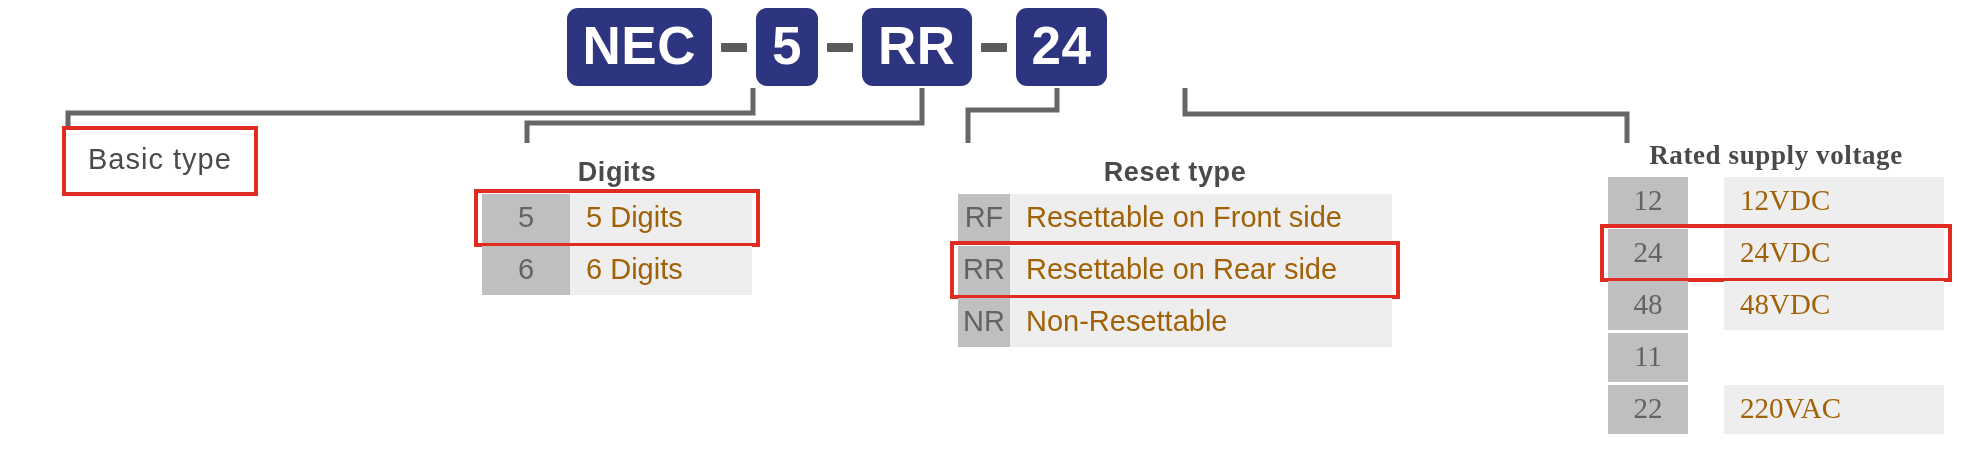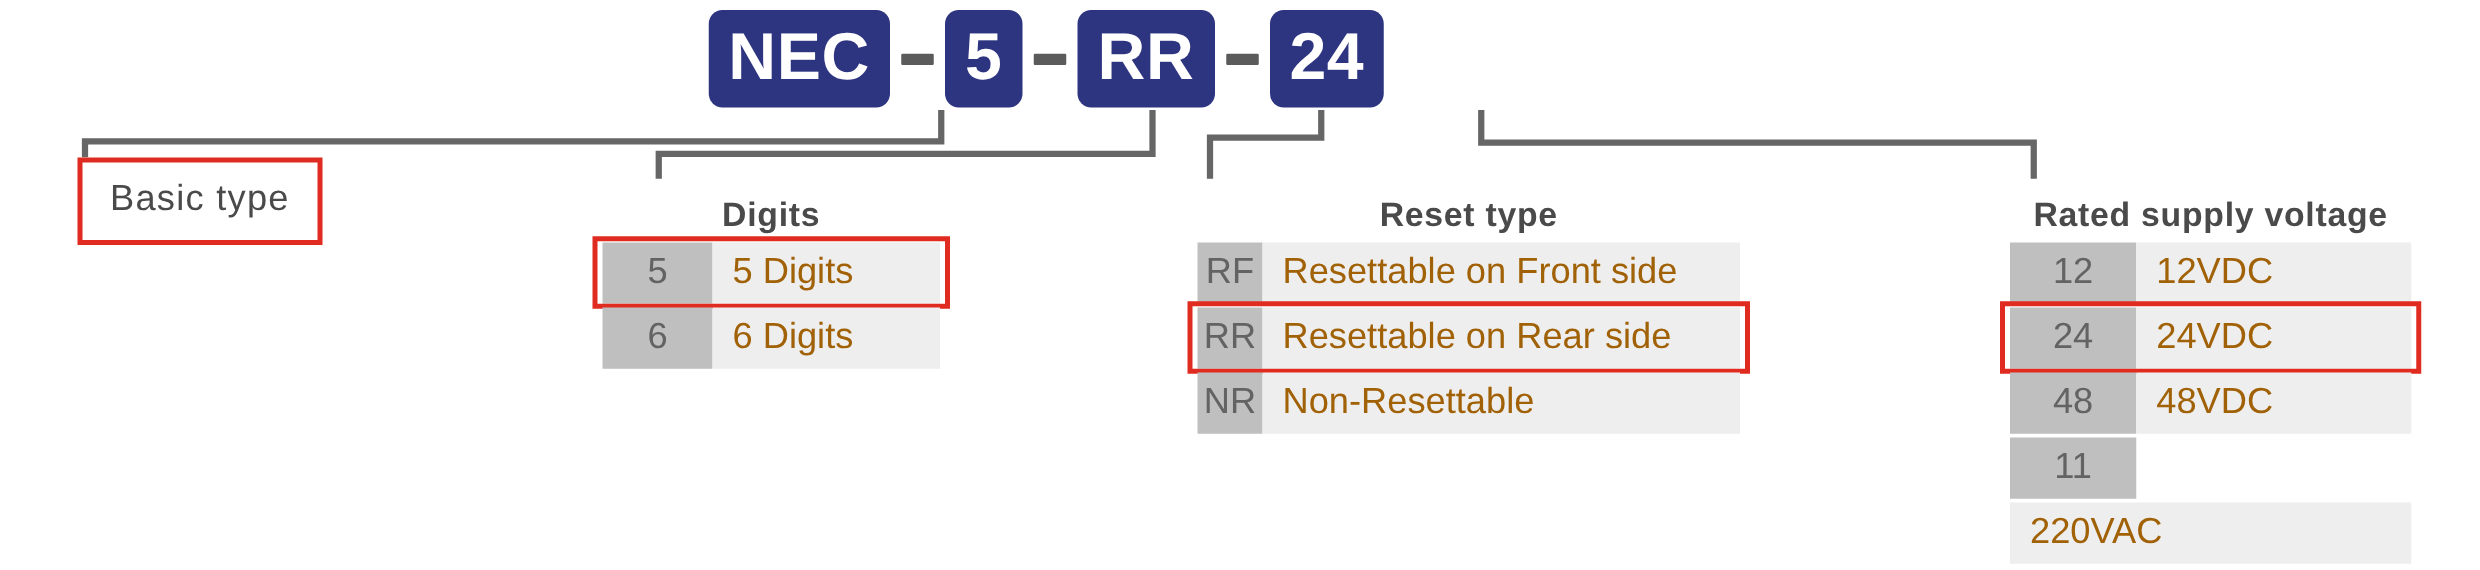--- a/index.html
+++ b/index.html
@@ -120,29 +120,29 @@
     font-weight: normal;
     color: #4a4a4a;
     letter-spacing: 1px;
     white-space: nowrap;
   }
 
   
   #sec-basic    { left: 62px;   top: 126px; }
   #sec-digits   { left: 482px;  top: 157px; }
   #sec-reset    { left: 958px;  top: 157px; }
-  #sec-voltage  { left: 1608px; top: 157px; }
+  #sec-voltage  { left: 1608px; top: 140px; font-family: Liberation Serif, serif; }
 
   #sec-digits  .opt-code { width: 88px; }
   #sec-reset   .opt-code { width: 52px; }
-  #sec-voltage .opt-code { width: 101px; }
+  #sec-voltage .opt-code { width: 80px; }
 
   #sec-digits  .opt-desc { width: 150px; }
   #sec-reset   .opt-desc { width: 350px; }
-  #sec-voltage .opt-desc { width: 188px; }
+  #sec-voltage .opt-desc { width: 188px; margin-left: 36px; }
 </style>
 </head>
 <body>
 
 <div id="code-row">
   <span class="code-badge">NEC</span>
   <span class="code-dash"></span>
   <span class="code-badge">5</span>
   <span class="code-dash"></span>
   <span class="code-badge">RR</span>
@@ -213,16 +213,17 @@
       <div class="opt-desc">24VDC</div>
     </div>
     <div class="opt-row">
       <div class="opt-code">48</div>
       <div class="opt-desc">48VDC</div>
     </div>
     <div class="opt-row">
       <div class="opt-code">11</div>
     </div>
     <div class="opt-row">
+      <div class="opt-code">22</div>
       <div class="opt-desc">220VAC</div>
     </div>
   </div>
 </div>
 
 </body></html>

